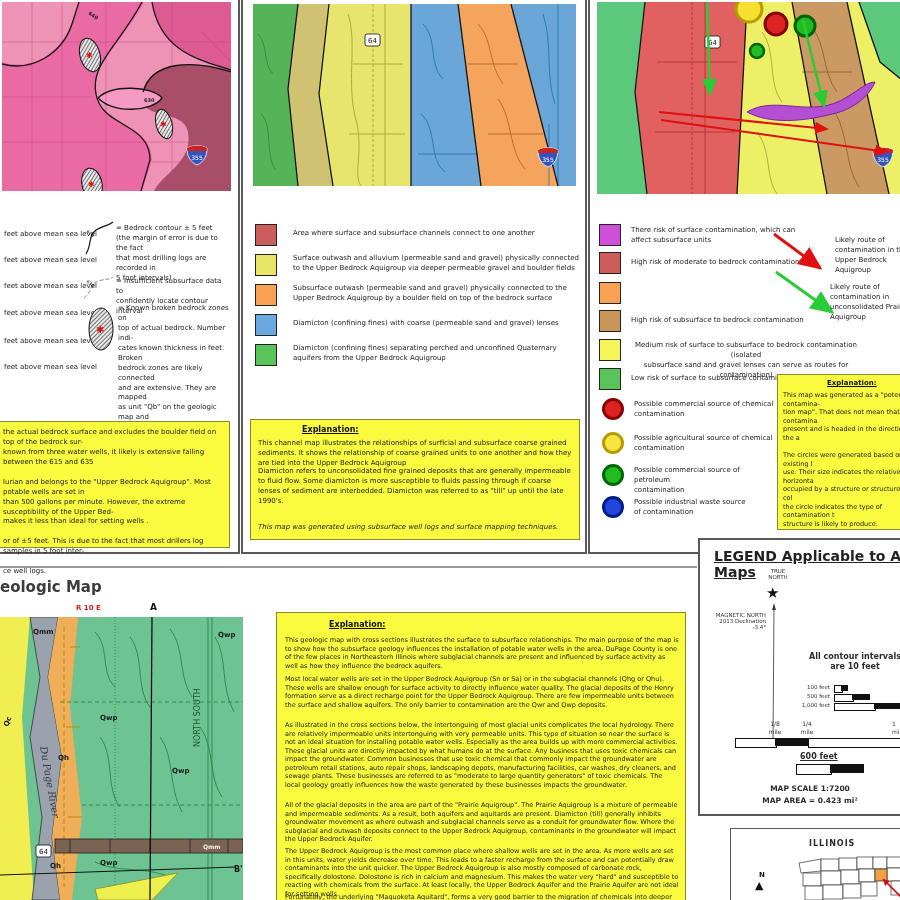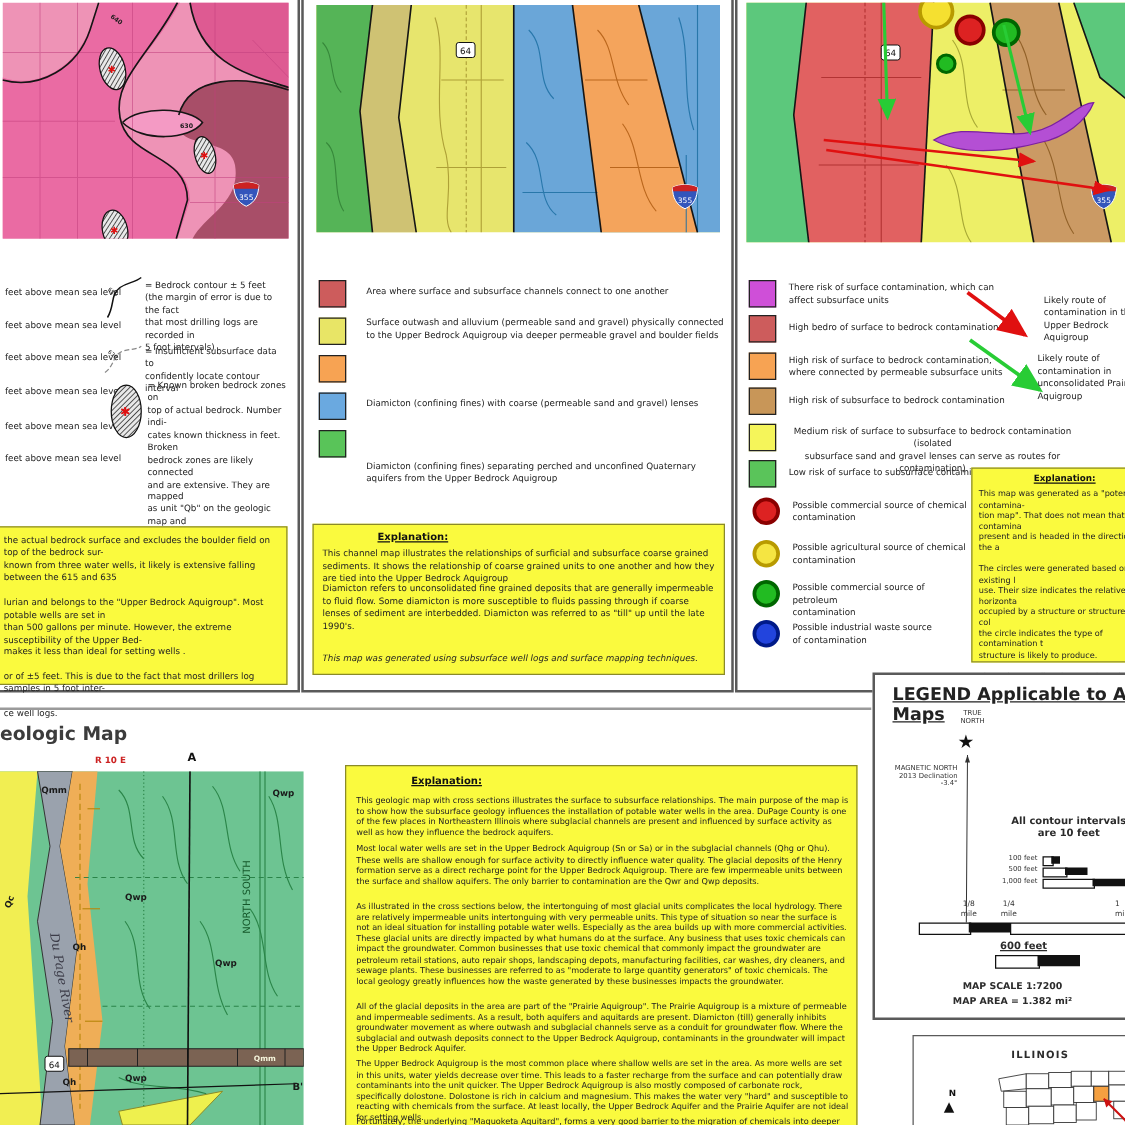--- a/index.html
+++ b/index.html
@@ -171,24 +171,25 @@
         <path d="M285,146 C291,143 299,143 305,146 L304.5,149 H285.5 Z" fill="#cc2222"></path>
         <text x="295" y="158" text-anchor="middle" fill="#fff" style="font-size:6px">355</text>
       </g>
     </svg>
 
     <div class="sw" style="left: 12px; top: 234px; background-color: rgb(205, 92, 92);"></div>
     <div class="t s7" style="left:50px;top:239px;width:290px;">Area where surface and subsurface channels connect to one another</div>
     <div class="sw" style="left: 12px; top: 264px; background-color: rgb(232, 229, 102);"></div>
     <div class="t s7" style="left:50px;top:264px;width:290px;">Surface outwash and alluvium (permeable sand and gravel) physically connected to the Upper Bedrock Aquigroup via deeper permeable gravel and boulder fields</div>
     <div class="sw" style="left: 12px; top: 294px; background-color: rgb(247, 163, 83);"></div>
+    <div class="t s7" style="left:50px;top:294px;width:290px;">Subsurface outwash (permeable sand and gravel) physically connected to the Upper Bedrock Aquigroup by a boulder field on top of the bedrock surface</div>
     <div class="sw" style="left: 12px; top: 324px; background-color: rgb(106, 169, 224);"></div>
     <div class="t s7" style="left:50px;top:329px;width:290px;">Diamicton (confining fines) with coarse (permeable sand and gravel) lenses</div>
     <div class="sw" style="left: 12px; top: 354px; background-color: rgb(89, 196, 89);"></div>
-    <div class="t s7" style="left:50px;top:354px;width:290px;margin-top:25px;">Diamicton (confining fines) separating perched and unconfined Quaternary aquifers from the Upper Bedrock Aquigroup</div>
+    <div class="t s7" style="left:50px;top:354px;width:290px;">Diamicton (confining fines) separating perched and unconfined Quaternary aquifers from the Upper Bedrock Aquigroup</div>
 
     <div class="ybox" style="left:7px;top:429px;width:330px;height:121px;">
       <div class="t exp-title" style="left:7px;top:5px;">Explanation:</div>
       <div class="t s7" style="left:7px;top:19px;width:315px;">This channel map illustrates the relationships of surficial and subsurface coarse grained sediments.  It shows the relationship of coarse grained units to one another and how they are tied into the Upper Bedrock Aquigroup</div>
       <div class="t s7" style="left:7px;top:47px;width:315px;">Diamicton refers to unconsolidated fine grained deposits that are generally impermeable to fluid flow.  Some diamicton is more susceptible to fluids passing through if coarse lenses of sediment are interbedded.  Diamicton was referred to as "till" up until the late 1990's.</div>
       <div class="t s7" style="left:7px;top:103px;width:315px;font-style:italic;">This map was generated using subsurface well logs and surface mapping techniques.</div>
     </div>
   </div>
 
   <div class="panel" style="left:588px;top:-12px;width:324px;height:562px;">
@@ -249,24 +250,22 @@
         <line x1="206" y1="18" x2="227" y2="104" stroke="#28cc35" stroke-width="2.5" marker-end="url(#ahg)"></line>
         <line x1="62" y1="110" x2="230" y2="127" stroke="#e01010" stroke-width="2" marker-end="url(#ahr)"></line>
         <line x1="64" y1="118" x2="290" y2="150" stroke="#e01010" stroke-width="2" marker-end="url(#ahr)"></line>
       </g>
     </svg>
 
     <div class="sw" style="left: 9px; top: 234px; background-color: rgb(207, 79, 216);"></div>
     <div class="t s7 ml" style="left:41px;top:236px;width:170px;">There risk of surface contamination, which can
 affect subsurface units</div>
     <div class="sw" style="left: 9px; top: 262px; background-color: rgb(205, 92, 92);"></div>
-    <div class="t s7 ml" style="left:41px;top:268px;width:170px;">High bedro of surface to bedrock contamination</div>
+    <div class="t s7 ml" style="left:41px;top:268px;width:170px;">High risk of moderate to bedrock contamination</div>
     <div class="sw" style="left: 9px; top: 292px; background-color: rgb(247, 163, 83);"></div>
-    <div class="t s7 ml" style="left:41px;top:294px;width:175px;">High risk of surface to bedrock contamination,
-where connected by permeable subsurface units</div>
     <div class="sw" style="left: 9px; top: 320px; background-color: rgb(200, 150, 88);"></div>
     <div class="t s7 ml" style="left:41px;top:326px;width:175px;">High risk of subsurface to bedrock contamination</div>
     <div class="sw" style="left: 9px; top: 349px; background-color: rgb(245, 245, 90);"></div>
     <div class="t s7 ml" style="left:41px;top:351px;width:230px;text-align:center;">Medium risk of surface to subsurface to bedrock contamination (isolated
 subsurface sand and gravel lenses can serve as routes for contamination)</div>
     <div class="sw" style="left: 9px; top: 378px; background-color: rgb(90, 196, 90);"></div>
     <div class="t s7" style="left:41px;top:384px;width:200px;">Low risk of surface to subsurface contamination</div>
 
     <svg class="abs" style="left:180px;top:240px;" width="60" height="48" viewBox="0 0 60 48">
       <defs>
@@ -431,21 +430,21 @@
     <div class="t" style="left:192px;top:188px;width:20px;font-size:6px;color:#333;">mi</div>
     <div class="abs" style="left:35px;top:198px;width:40px;height:8px;background:#fff;border:1px solid #111;"></div>
     <div class="abs" style="left:75px;top:198px;width:33px;height:8px;background:#111;"></div>
     <div class="abs" style="left:108px;top:198px;width:106px;height:8px;background:#fff;border:1px solid #111;"></div>
 
     <div class="t bold-c" style="left:100px;top:212px;font-size:8px;text-decoration:underline;">600 feet</div>
     <div class="abs" style="left:96px;top:224px;width:34px;height:9px;background:#fff;border:1px solid #111;"></div>
     <div class="abs" style="left:130px;top:224px;width:34px;height:9px;background:#111;"></div>
 
     <div class="t bold-c" style="left:30px;top:244px;width:160px;text-align:center;font-size:7.5px;">MAP SCALE 1:7200</div>
-    <div class="t bold-c" style="left:30px;top:256px;width:160px;text-align:center;font-size:7.5px;">MAP AREA = 1.382 mi²</div>
+    <div class="t bold-c" style="left:30px;top:256px;width:160px;text-align:center;font-size:7.5px;">MAP AREA = 0.423 mi²</div>
   </div>
 
   <div class="panel" style="left:730px;top:828px;width:182px;height:80px;border-width:1.5px;">
     <div class="t bold-c" style="left:78px;top:10px;font-size:8px;letter-spacing:1px;">ILLINOIS</div>
     <div class="t" style="left:28px;top:42px;font-size:7px;font-weight:bold;color:#111;">N</div>
     <div class="t" style="left:24px;top:50px;font-size:11px;color:#111;">▲</div>
     <svg class="abs" style="left:60px;top:26px;" width="118" height="52" viewBox="0 0 118 52">
       <g fill="#fff" stroke="#333" stroke-width="0.7">
         <path d="M8,8 L30,4 L30,16 L10,18 Z"></path>
           <rect x="30" y="4" width="18" height="12"></rect>

